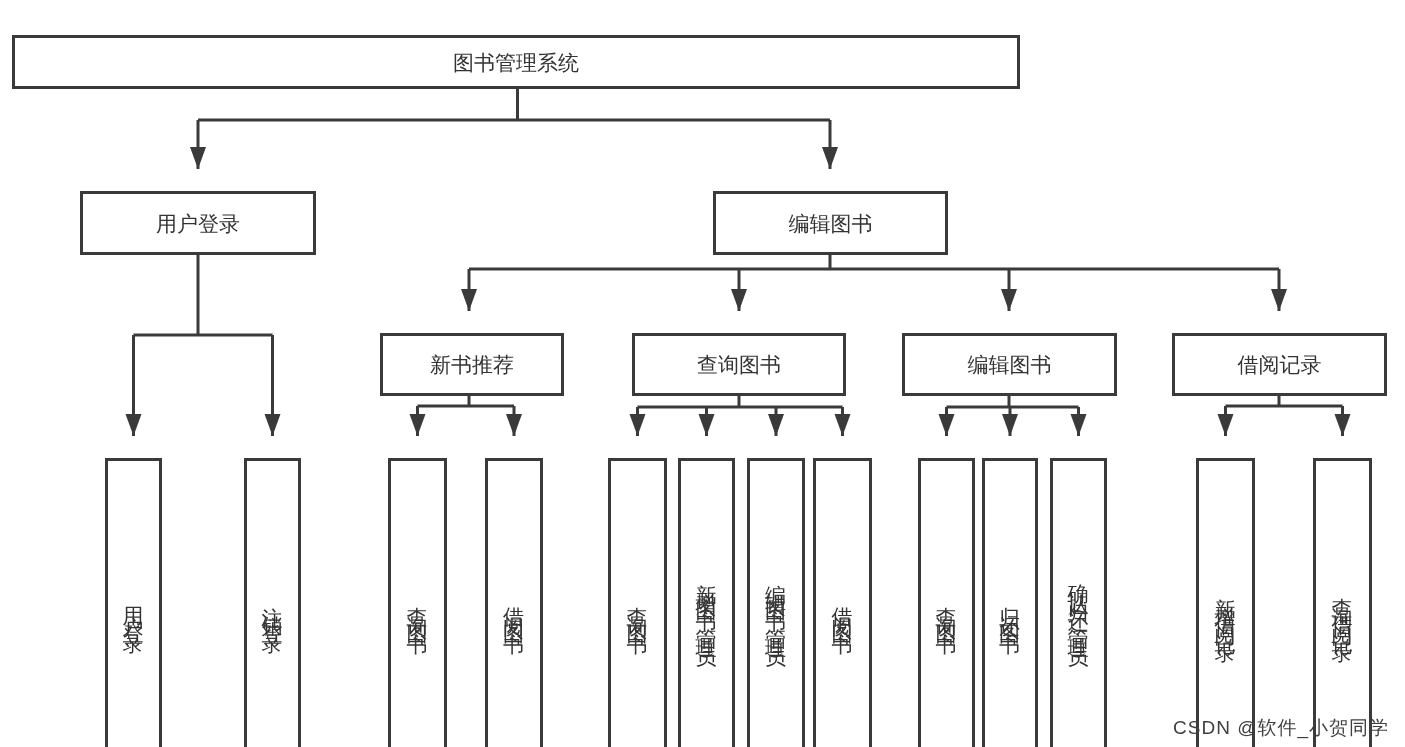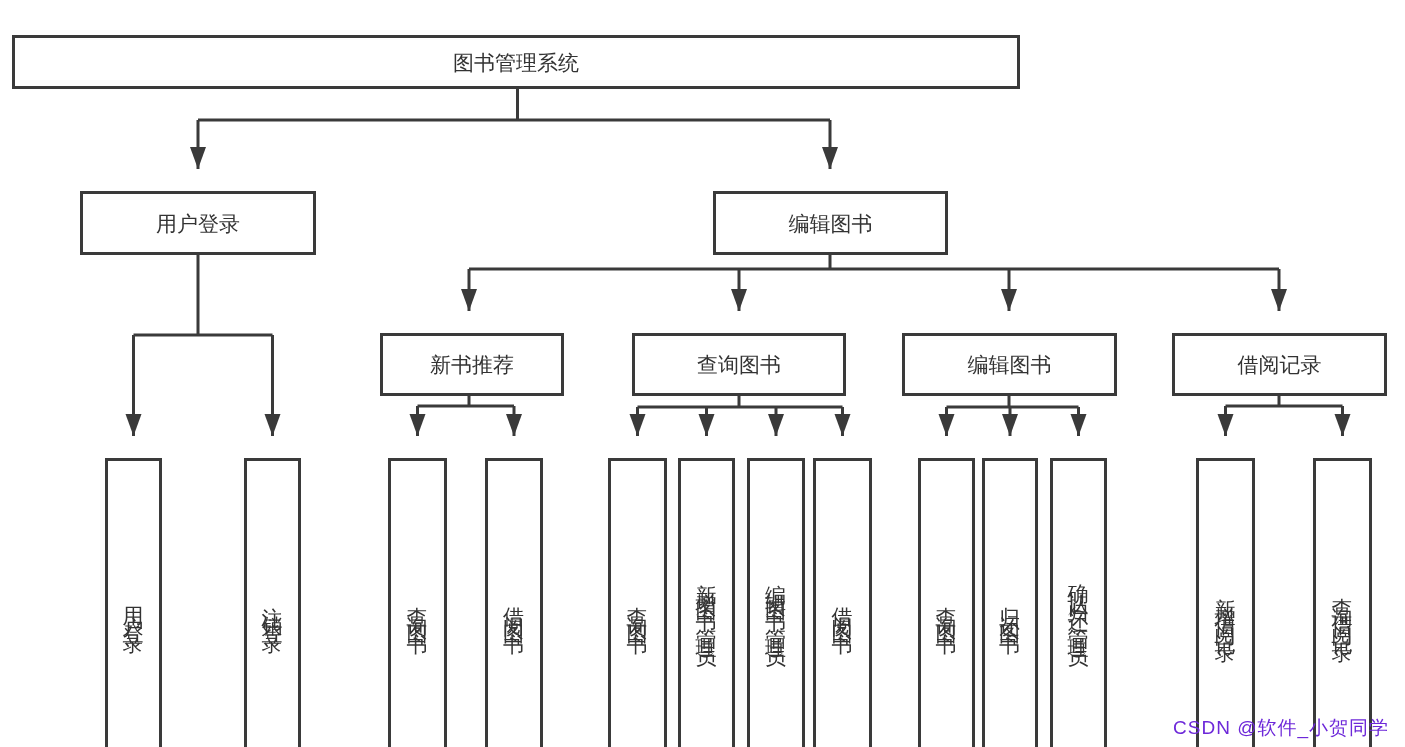--- a/index.html
+++ b/index.html
@@ -41,21 +41,21 @@
     letter-spacing: 9px;
     font-size: 21px;
     color: #333333;
     white-space: nowrap;
   }
   .watermark {
     position: absolute;
     right: 16px;
     bottom: 6px;
     font-size: 19px;
-    color: #6d28d9;
+    color: #404040;
     letter-spacing: 1px;
     z-index: 2;
   }
 </style>
 </head>
 <body>
 
 <div class="stage">
 
   <svg class="connectors" viewBox="0 0 1405 747" xmlns="http://www.w3.org/2000/svg">

